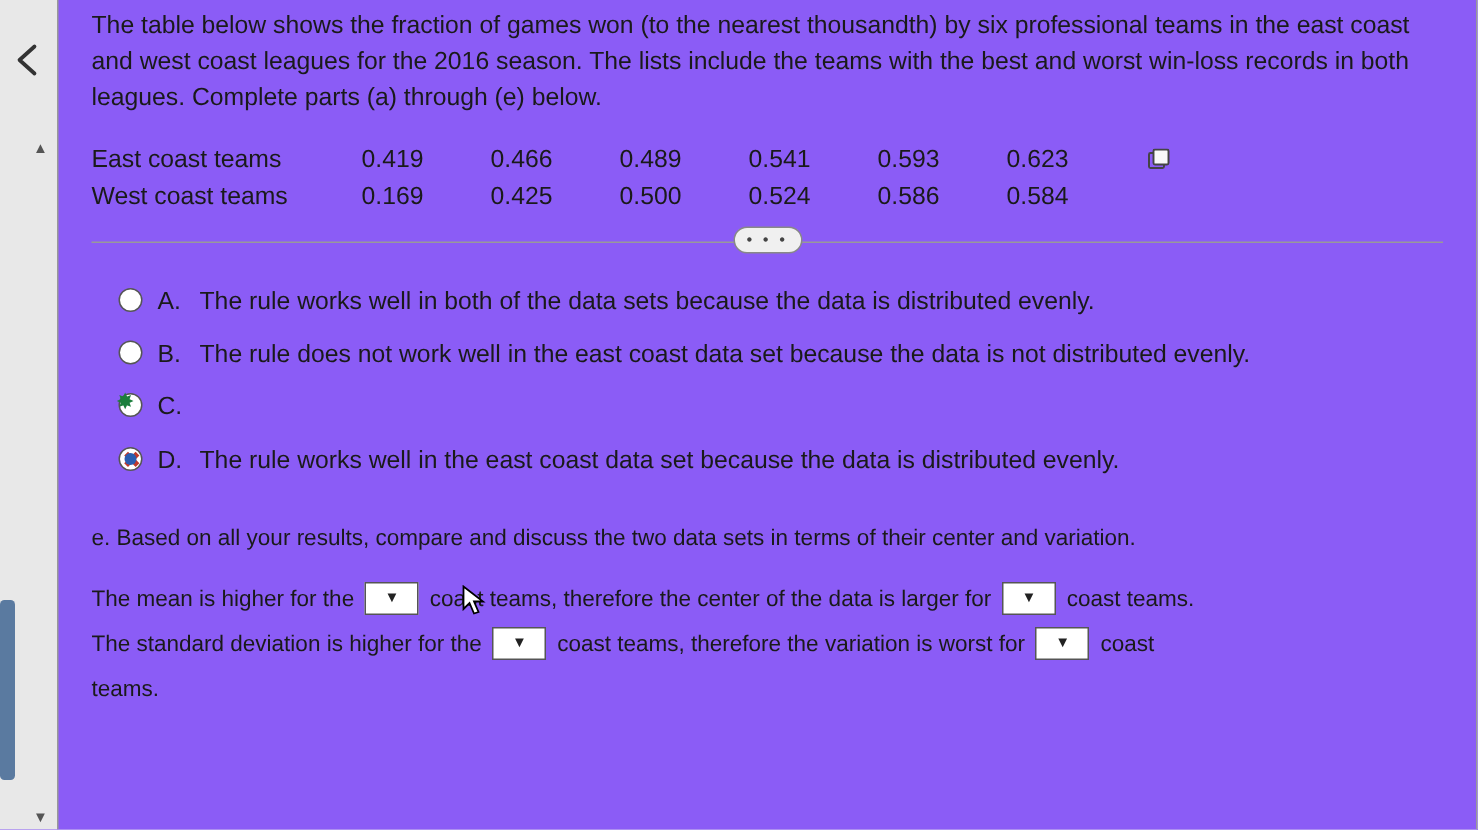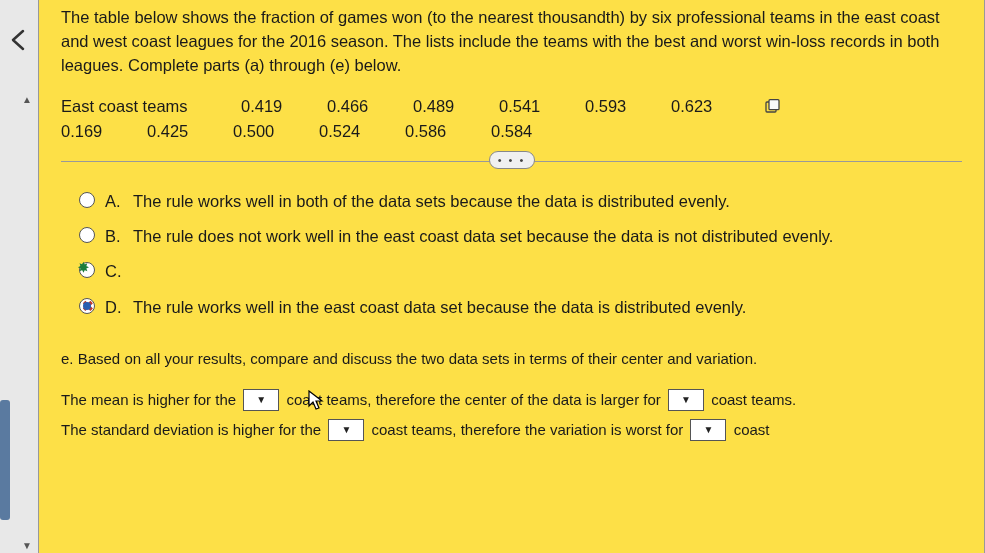--- a/index.html
+++ b/index.html
@@ -10,21 +10,21 @@
     color: #1a1a1a;
     background: #e8e8e8;
     position: relative;
   }
   .page {
     position: absolute;
     left: 38px;
     top: 0;
     width: 947px;
     height: 553px;
-    background: #fde047;
+    background: #8b5cf6;
     border-left: 1px solid #999;
     border-right: 1px solid #999;
   }
   .back-arrow {
     position: absolute;
     left: 0px;
     top: 20px;
     width: 38px;
     height: 40px;
     display: flex;
@@ -163,20 +163,21 @@
       <div class="cell">0.593</div>
       <div class="cell">0.623</div>
       <span class="copy-icon">
         <svg viewBox="0 0 16 14">
             <rect x="1" y="3" width="10" height="10" rx="1" fill="none" stroke="#444" stroke-width="1.3"></rect>
             <rect x="4" y="0.7" width="10" height="10" rx="1" fill="#f9f9f9" stroke="#444" stroke-width="1.3"></rect>
           </svg>
       </span>
     </div>
     <div class="data-row">
+      <div class="row-label">West coast teams</div>
       <div class="cell">0.169</div>
       <div class="cell">0.425</div>
       <div class="cell">0.500</div>
       <div class="cell">0.524</div>
       <div class="cell">0.586</div>
       <div class="cell">0.584</div>
     </div>
   </div>
 
   <div style="position:relative;">
@@ -223,15 +224,16 @@
       <span class="dropdown"></span>
       <span>coast teams.</span>
     </div>
     <div class="sentence">
       <span>The standard deviation is higher for the</span>
       <span class="dropdown"></span>
       <span>coast teams, therefore the variation is worst for</span>
       <span class="dropdown"></span>
       <span>coast</span>
     </div>
+    <div class="sentence">teams.</div>
   </div>
 
 </div>
 
 </body></html>

